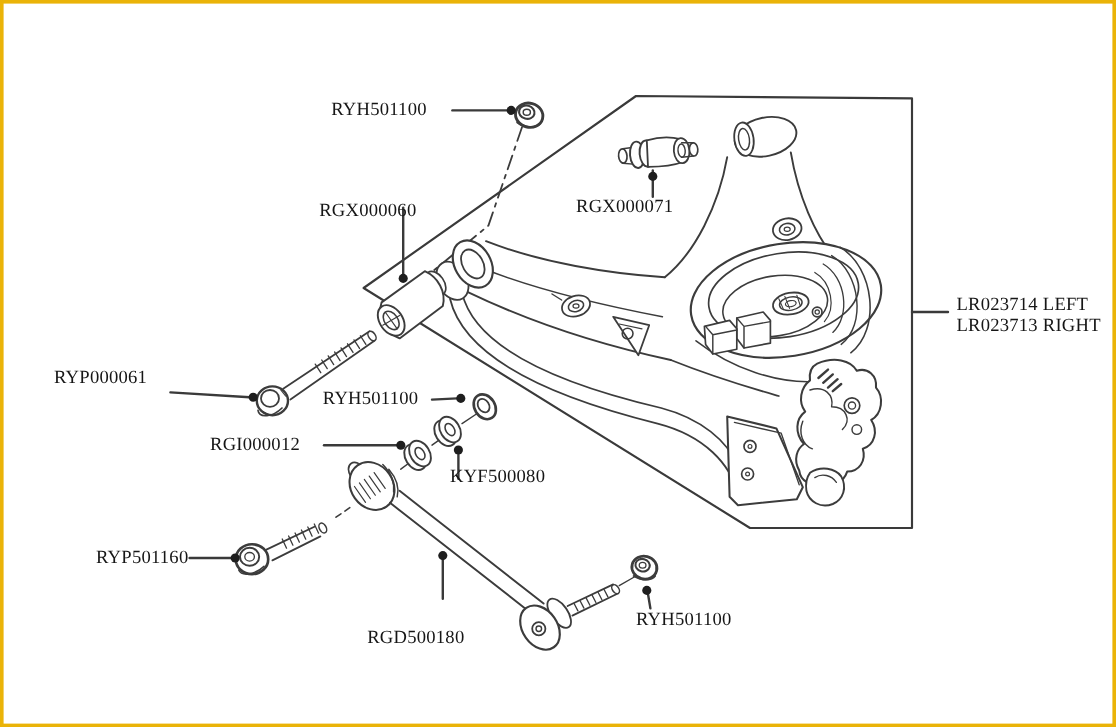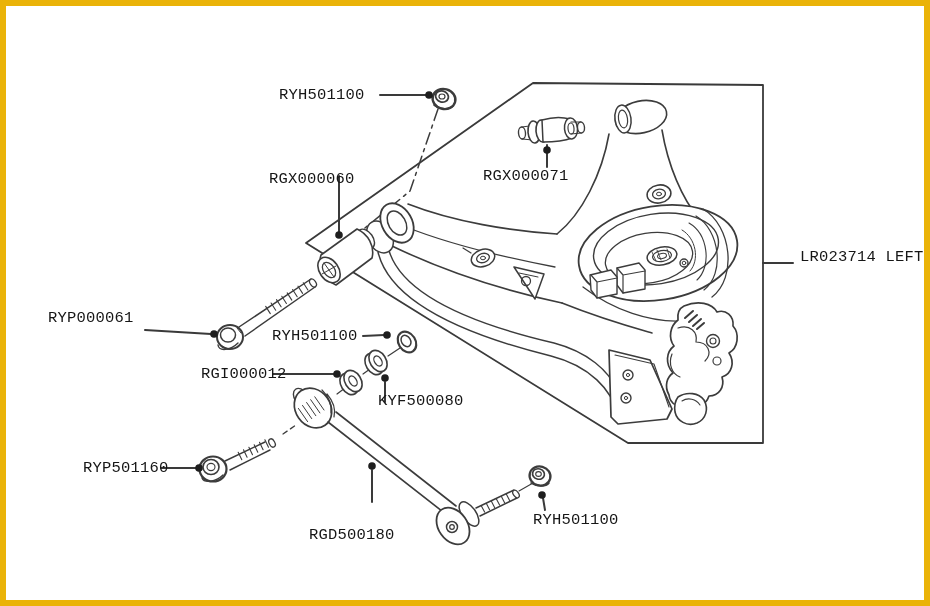--- a/index.html
+++ b/index.html
@@ -1,19 +1,19 @@
 <!DOCTYPE html>
 <html><head>
 <meta charset="utf-8">
 <style>
   html,body{margin:0;padding:0;background:#ffffff;}
   .canvas{
     position:relative;width:930px;height:606px;background:#fff;
-    border:6px solid #eab308;box-sizing:border-box;overflow:hidden;
-    font-family:Liberation Mono, monospace;
+    border:3px solid #eab308;box-sizing:border-box;overflow:hidden;
+    font-family:Liberation Serif, serif;
   }
   .canvas svg{position:absolute;left:0;top:0;}
   .lbl{
     position:absolute;font-size:15.5px;line-height:18px;color:#161616;
     white-space:nowrap;letter-spacing:.2px;
   }
 </style>
 </head>
 <body>
 
@@ -220,21 +220,22 @@
         <circle cx="366" cy="460" r="3.8" fill="#1e1e1e" stroke="none"></circle>
       <path d="M537,492 L539,504"></path>        
         <circle cx="536" cy="489" r="3.8" fill="#1e1e1e" stroke="none"></circle>
     </g>
   </svg>
 
   <div class="lbl" style="left:273px;top:80px">RYH501100</div>
   <div class="lbl" style="left:263px;top:164px">RGX000060</div>
   <div class="lbl" style="left:477px;top:161px">RGX000071</div>
   <div class="lbl" style="left:794px;top:242px">LR023714 LEFT</div>
+  <div class="lbl" style="left:794px;top:260px">LR023713 RIGHT</div>
   <div class="lbl" style="left:42px;top:303px">RYP000061</div>
   <div class="lbl" style="left:266px;top:321px">RYH501100</div>
-  <div class="lbl" style="left:195px;top:359px">RGI000012</div>
+  <div class="lbl" style="left:172px;top:359px">RGI000012</div>
   <div class="lbl" style="left:372px;top:386px">KYF500080</div>
   <div class="lbl" style="left:77px;top:453px">RYP501160</div>
   <div class="lbl" style="left:303px;top:520px">RGD500180</div>
   <div class="lbl" style="left:527px;top:505px">RYH501100</div>
 
 </div>
 
 </body></html>

